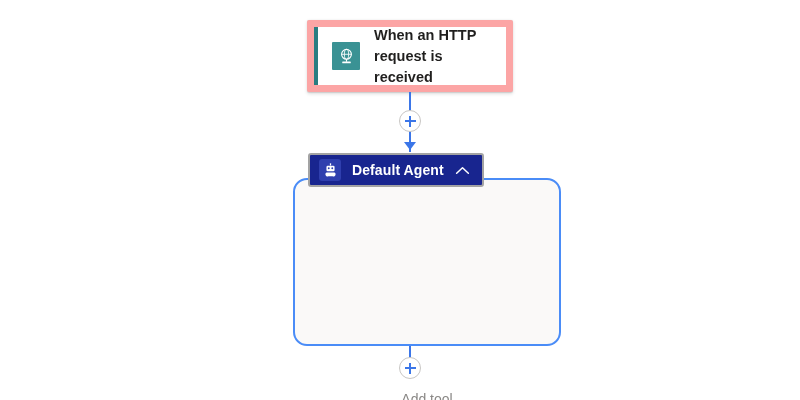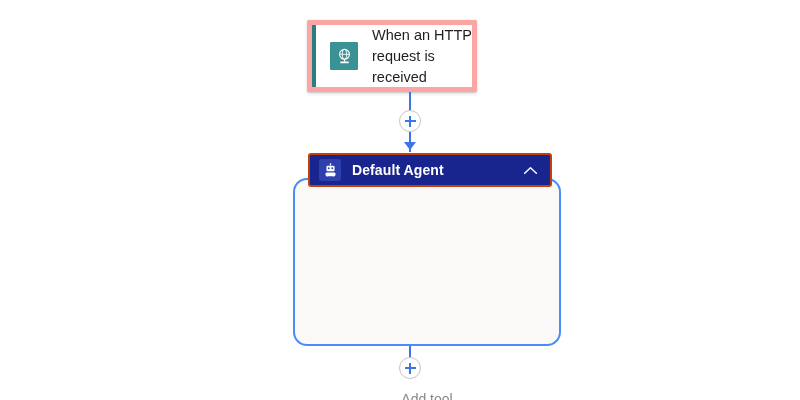--- a/index.html
+++ b/index.html
@@ -18,30 +18,31 @@
   #canvas {
     position: absolute;
     inset: 0;
   }
 
   
   .trigger-card {
     position: absolute;
     left: 307px;
     top: 20px;
-    width: 170px;
+    width: 206px;
     height: 72px;
     background: #ffffff;
-    border: 5px solid #fca5a5;
+    border: 7px solid #fca5a5;
     border-radius: 2px;
     box-shadow: 0 1.6px 3.6px rgba(0,0,0,0.13), 0 0.3px 0.9px rgba(0,0,0,0.10);
     display: flex;
     align-items: center;
     box-sizing: border-box;
     overflow: hidden;
+    font-weight: bold;
   }
   .trigger-accent {
     position: absolute;
     left: 0;
     top: 0;
     bottom: 0;
     width: 4px;
     background: #2a7d81;
   }
   .trigger-icon {
@@ -117,24 +118,24 @@
     border: 2px solid #4a8cf7;
     border-radius: 14px;
     background: #faf9f8;
     box-sizing: border-box;
   }
 
   .agent-header {
     position: absolute;
     left: 308px;
     top: 153px;
-    width: 244px;
+    width: 176px;
     height: 34px;
     background: #18258f;
-    border: 2px solid #c2410c;
+    border: 2px solid #a3a3a3;
     border-radius: 3px;
     box-sizing: border-box;
     display: flex;
     align-items: center;
     cursor: pointer;
   }
   .agent-icon {
     width: 22px;
     height: 22px;
     margin-left: 9px;

